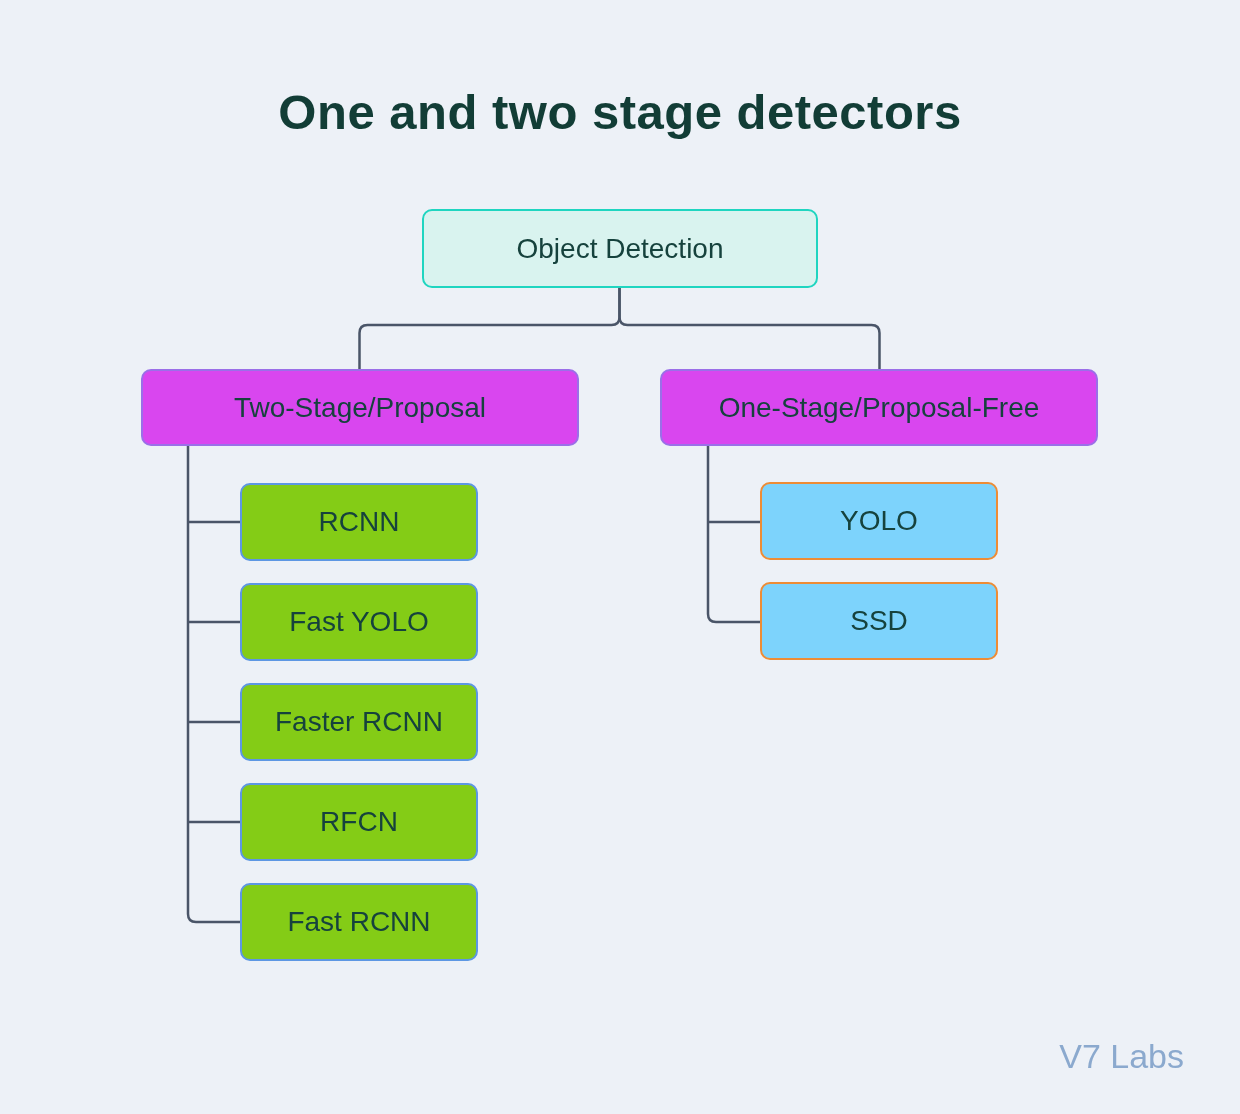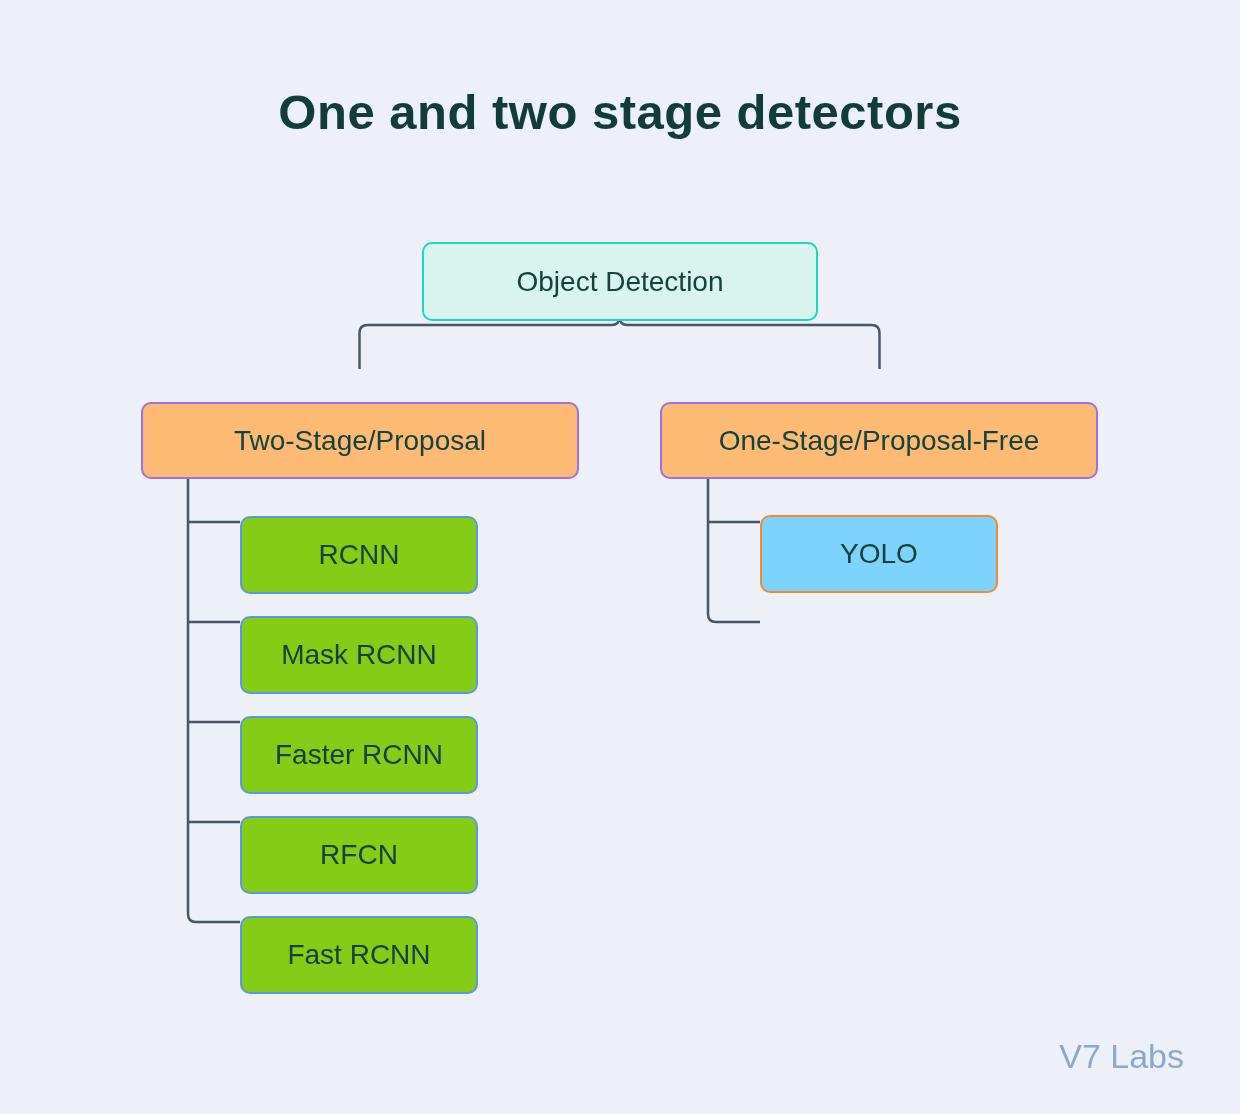--- a/index.html
+++ b/index.html
@@ -36,32 +36,31 @@
   .node {
     position: absolute;
     display: flex;
     align-items: center;
     justify-content: center;
     box-sizing: border-box;
     border-radius: 10px;
     font-size: 28px;
     font-weight: 500;
     color: #16423D;
-    margin-top: 33px;
   }
   .node-root {
     left: 422px; top: 209px;
     width: 396px; height: 79px;
     background: #D9F3EF;
     border: 2.5px solid #1FD5C0;
   }
   .node-branch {
     top: 369px;
     width: 438px; height: 77px;
-    background: #fdba74;
+    background: #d946ef;
     border: 2.5px solid #9B6FE8;
   }
   .node-branch.left  { left: 141px; }
   .node-branch.right { left: 660px; }
   .node-child {
     width: 238px; height: 78px;
   }
   .node-child.blue {
     left: 240px;
     background: #84cc16;
@@ -114,31 +113,34 @@
     <span>Two-Stage/Proposal</span>
   </div>
   <div class="node node-branch right">
     <span>One-Stage/Proposal-Free</span>
   </div>
 
   <div class="node node-child blue" style="top:483px">
     <span>RCNN</span>
   </div>
   <div class="node node-child blue" style="top:583px">
-    <span>Mask RCNN</span>
+    <span>Fast YOLO</span>
   </div>
   <div class="node node-child blue" style="top:683px">
     <span>Faster RCNN</span>
   </div>
   <div class="node node-child blue" style="top:783px">
     <span>RFCN</span>
   </div>
   <div class="node node-child blue" style="top:883px">
     <span>Fast RCNN</span>
   </div>
 
   <div class="node node-child orange" style="top:482px">
     <span>YOLO</span>
   </div>
+  <div class="node node-child orange" style="top:582px">
+    <span>SSD</span>
+  </div>
 
   <div class="watermark">V7 Labs</div>
 
 </div>
 
 </body></html>

